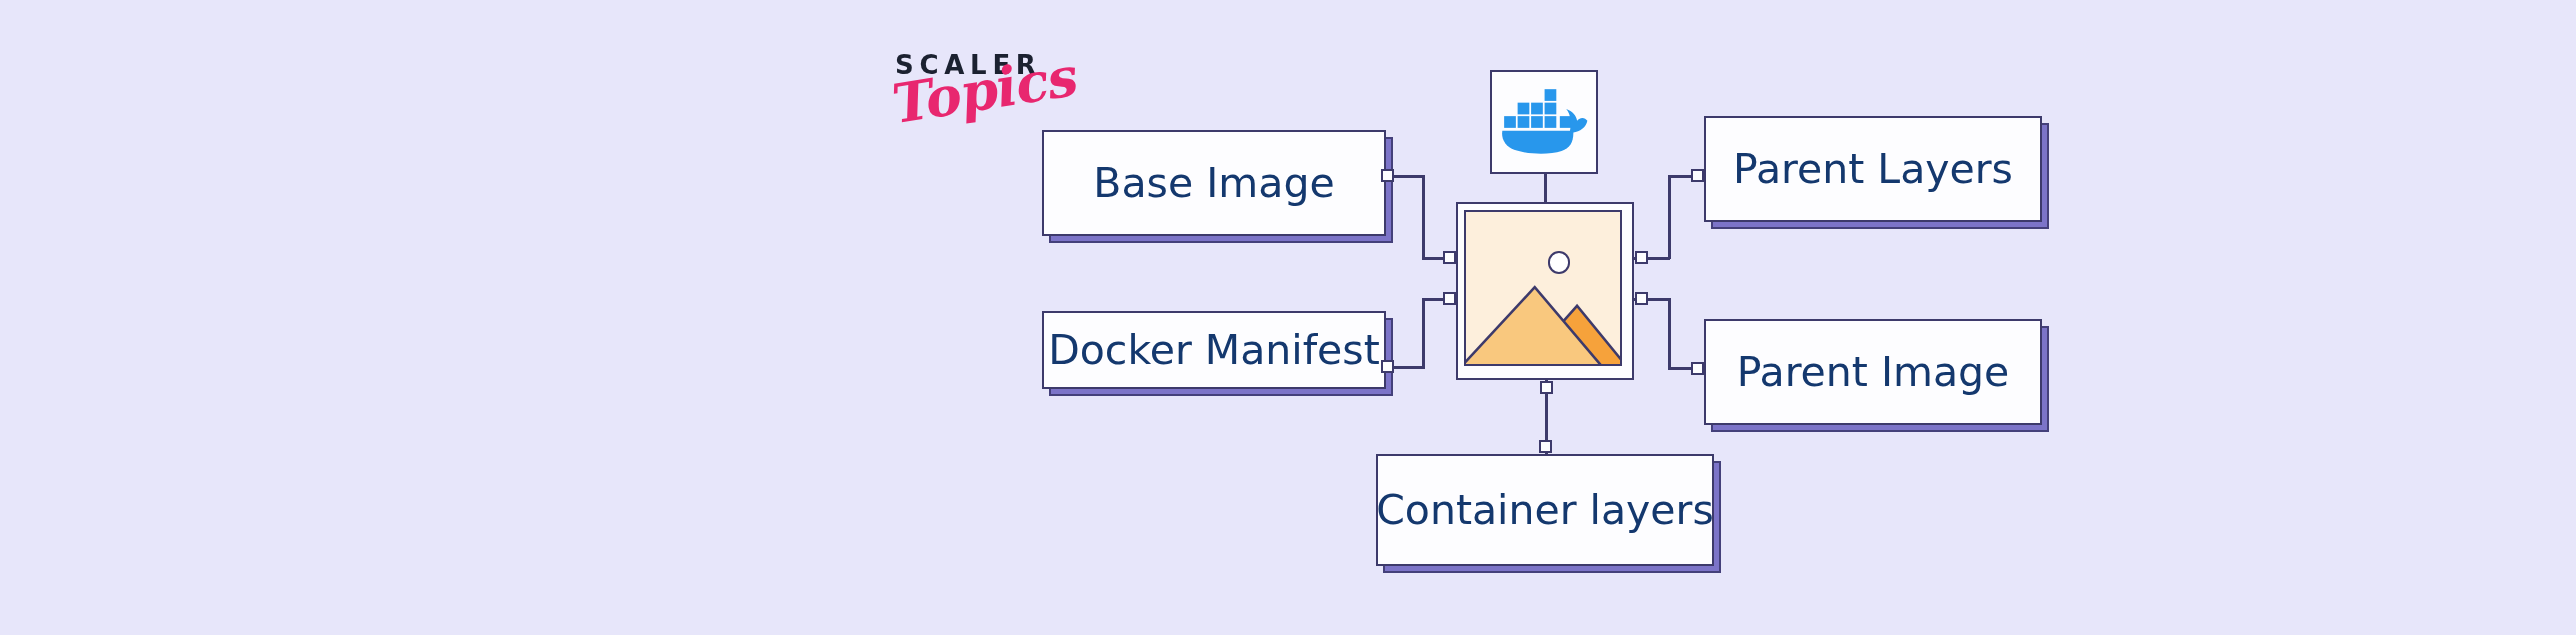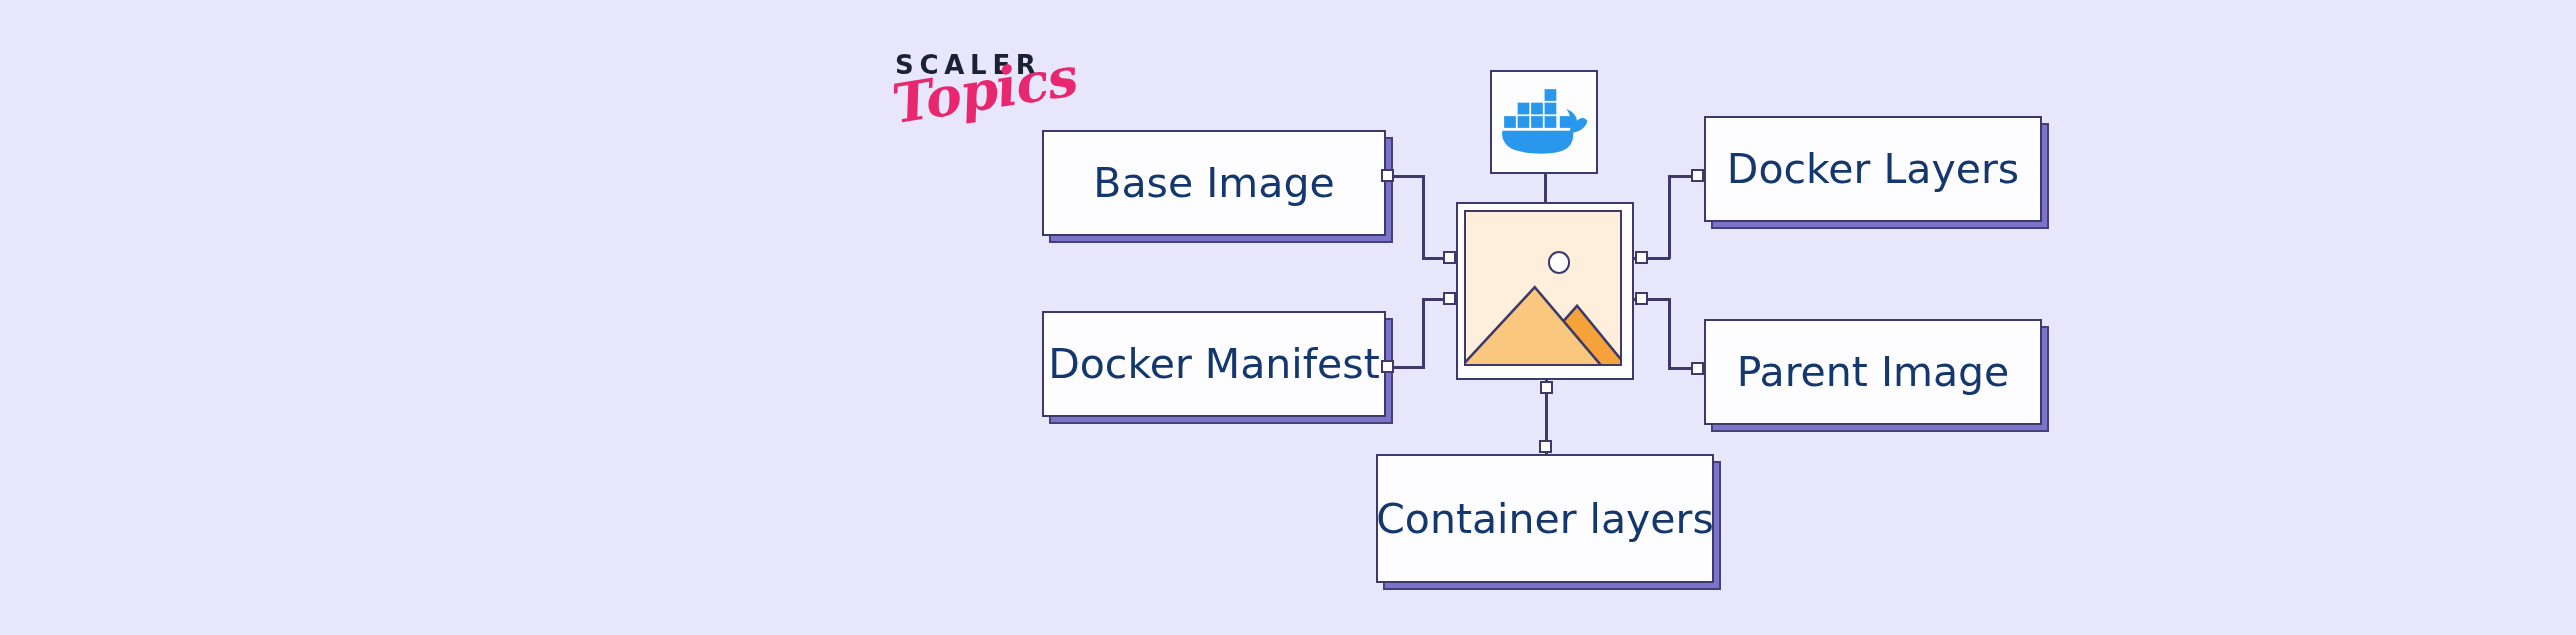--- a/index.html
+++ b/index.html
@@ -132,39 +132,39 @@
   <div class="node" style="left:1042px;top:116px;width:344px;height:106px;margin-top:14px;">
     <div class="shadow"></div>
     <div class="face">
       <span class="label">Base Image</span>
     </div>
   </div>
 
   <div class="node" style="left:1704px;top:116px;width:338px;height:106px;">
     <div class="shadow"></div>
     <div class="face">
-      <span class="label">Docker Layers</span>
+      <span class="label">Parent Layers</span>
     </div>
   </div>
 
-  <div class="node" style="left:1042px;top:311px;width:344px;height:106px;">
+  <div class="node" style="left:1042px;top:311px;width:344px;height:78px;">
     <div class="shadow"></div>
     <div class="face">
       <span class="label">Docker Manifest</span>
     </div>
   </div>
 
   <div class="node" style="left:1704px;top:311px;width:338px;height:106px;margin-top:8px;">
     <div class="shadow"></div>
     <div class="face">
       <span class="label">Parent Image</span>
     </div>
   </div>
 
-  <div class="node" style="left:1376px;top:454px;width:338px;height:129px;">
+  <div class="node" style="left:1376px;top:454px;width:338px;height:112px;">
     <div class="shadow"></div>
     <div class="face">
       <span class="label">Container layers</span>
     </div>
   </div>
 
   <div class="stub" style="left:1381px;top:169px;"></div>
   <div class="stub" style="left:1381px;top:360px;"></div>
   <div class="stub" style="left:1691px;top:169px;"></div>
   <div class="stub" style="left:1691px;top:362px;"></div>

